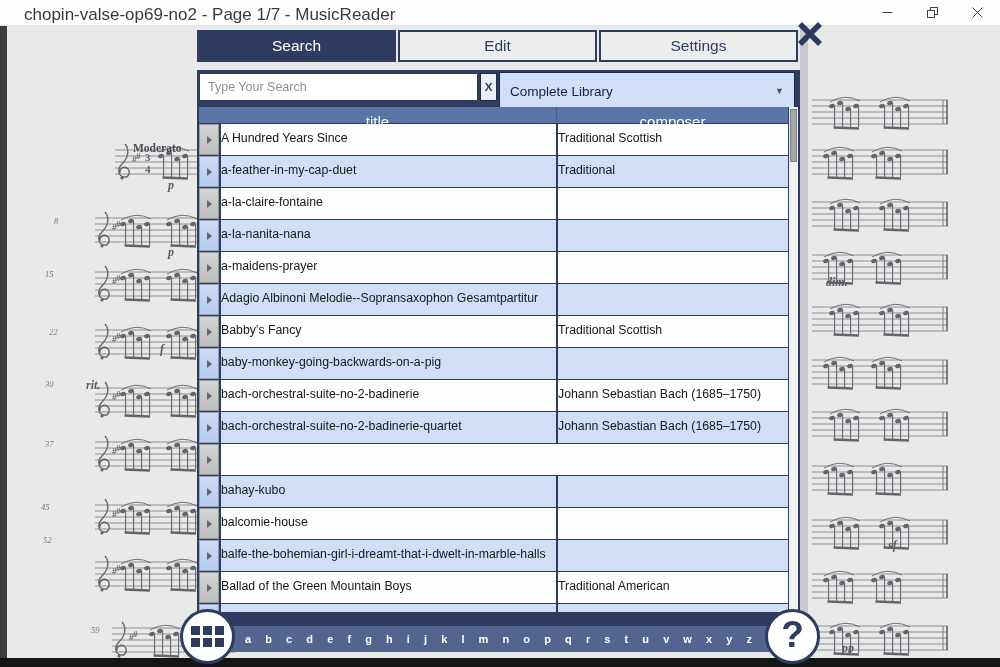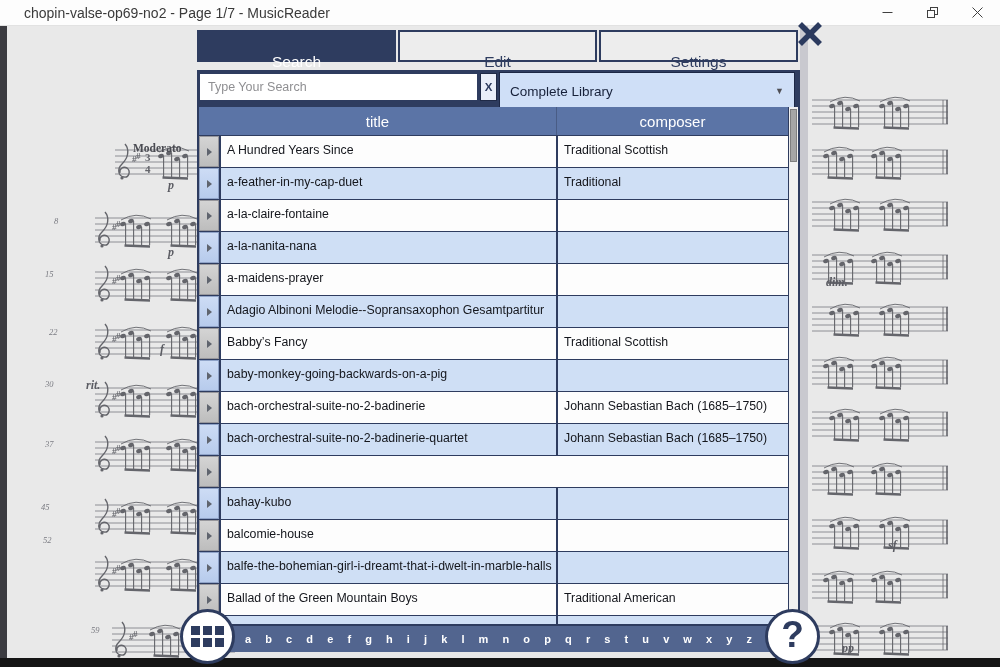--- a/index.html
+++ b/index.html
@@ -2,37 +2,37 @@
 <html><head>
 <meta charset="utf-8">
 <style>
   html,body{margin:0;padding:0;background:#555;}
   .screen{position:relative;width:1000px;height:667px;background:#e9e9e9;overflow:hidden;
           font-family:"Liberation Sans",sans-serif;-webkit-font-smoothing:antialiased;}
 
   
   .titlebar{position:absolute;top:0;left:0;right:0;height:25px;background:#fdfdfd;
             border-bottom:1px solid #e2e2e2;z-index:7;}
-  .title-text{position:absolute;left:24px;top:5px;font-size:14px;color:#3a3a3a;white-space:nowrap;}
+  .title-text{position:absolute;left:24px;top:5px;font-size:17px;color:#3a3a3a;white-space:nowrap;}
   .win-controls{position:absolute;right:0;top:0;height:25px;display:flex;}
   .win-btn{width:45px;height:25px;display:flex;align-items:center;justify-content:center;cursor:pointer;}
 
   
   #sheet-svg{position:absolute;left:0;top:0;z-index:0;pointer-events:none;}
   .mlabel{position:absolute;color:#5b5c63;font-family:"Liberation Serif",serif;z-index:0;pointer-events:none;}
   .tempo{font-weight:bold;font-size:11.5px;color:#4a4b52;}
   .measure{font-size:8.5px;font-style:italic;color:#7a7b82;}
   .dyn{font-style:italic;font-weight:bold;font-size:12px;}
   .left-edge{position:absolute;top:25px;left:0;width:7px;height:633px;background:#3c3c41;z-index:1;}
   .page-gap{position:absolute;top:25px;left:800px;width:8px;height:633px;background:#c9c9cf;z-index:1;}
   .black-strip{position:absolute;left:0;right:0;top:658px;height:9px;background:#151515;z-index:1;}
 
   
   .tabs{position:absolute;left:197px;top:30px;width:601px;height:32px;display:flex;gap:2px;z-index:2;}
-  .tab{flex:1;box-sizing:border-box;text-align:center;font-size:15.5px;padding-top:21px;
+  .tab{flex:1;box-sizing:border-box;text-align:center;font-size:15.5px;padding-top:5px;
        background:#ededed;border:2px solid #2e3c5f;color:#2e3c5f;cursor:pointer;}
   .tab.active{background:#2e3c5f;color:#ffffff;}
 
   .close-x{position:absolute;left:796px;top:20px;width:28px;height:28px;z-index:8;cursor:pointer;}
 
   
   .dialog-body{position:absolute;left:197px;top:70px;width:603px;height:582px;background:#2e3c5f;z-index:2;}
 
   .search-input{position:absolute;left:2px;top:3px;width:279px;height:28px;box-sizing:border-box;
                 border:1px solid #2e3c5f;font-size:12.5px;padding:0 8px;color:#222;outline:none;
@@ -41,30 +41,30 @@
   .clear-btn{position:absolute;left:283px;top:3px;width:17px;height:28px;background:#e9eef9;
              border:1px solid #1f2a47;box-sizing:border-box;display:flex;align-items:center;
              justify-content:center;font-size:11.5px;font-weight:bold;color:#2e3c5f;cursor:pointer;}
   .library-select{position:absolute;left:302px;top:2px;width:296px;height:38px;box-sizing:border-box;
                   background:#cfdff7;border:1px solid #1c2745;display:flex;align-items:center;
                   padding:0 10px;font-size:13.5px;font-weight:500;color:#17213a;cursor:pointer;}
   .dd-arrow{margin-left:auto;font-size:9px;color:#4f4f55;}
 
   
   .table{position:absolute;left:2px;top:37px;width:599px;height:519px;background:#2e3c5f;overflow:hidden;}
-  .thead{display:flex;height:28px;margin-bottom:1px;background:#5b74a6;color:#fff;font-size:15px;width:589px;}
+  .thead{display:flex;height:16px;margin-bottom:1px;background:#5b74a6;color:#fff;font-size:15px;width:589px;}
   .th{line-height:30px;text-align:center;cursor:pointer;}
   .th-title{width:358px;border-right:1px solid #495c85;box-sizing:border-box;}
   .th-comp{flex:1;}
   .trow{display:flex;height:31px;margin-bottom:1px;width:589px;cursor:pointer;}
   .gutter{width:20px;margin-right:2px;background:linear-gradient(#d4d4d4,#bdbdbd);
           border:1px solid #97979c;box-sizing:border-box;display:flex;align-items:center;justify-content:center;}
   .trow.alt .gutter{background:linear-gradient(#cddcf5,#b7cbec);border-color:#8fa3c8;}
   .tri{width:0;height:0;border-left:5px solid #5f646e;border-top:4px solid transparent;border-bottom:4px solid transparent;}
-  .cell{background:#fdfdfd;font-size:12.3px;line-height:29px;padding-left:6px;color:#14161c;
+  .cell{background:#fdfdfd;font-size:12.3px;line-height:29px;color:#14161c;
         white-space:nowrap;overflow:hidden;box-sizing:border-box;}
   .cell.title-cell{width:335px;margin-right:2px;}
   .cell.comp-cell{flex:1;}
   .trow.alt .cell{background:#cfdff5;}
   .trow.partial{height:8px;margin-bottom:0;overflow:hidden;}
   .scrollbar{position:absolute;right:0;top:0;width:10px;height:519px;background:#f1f1f1;
              border-left:1px solid #2e3c5f;box-sizing:border-box;cursor:pointer;}
   .thumb{position:absolute;left:1px;top:2px;width:7px;height:53px;background:#a6a6a6;
          border:1px solid #7f7f7f;box-sizing:border-box;cursor:grab;}
 

